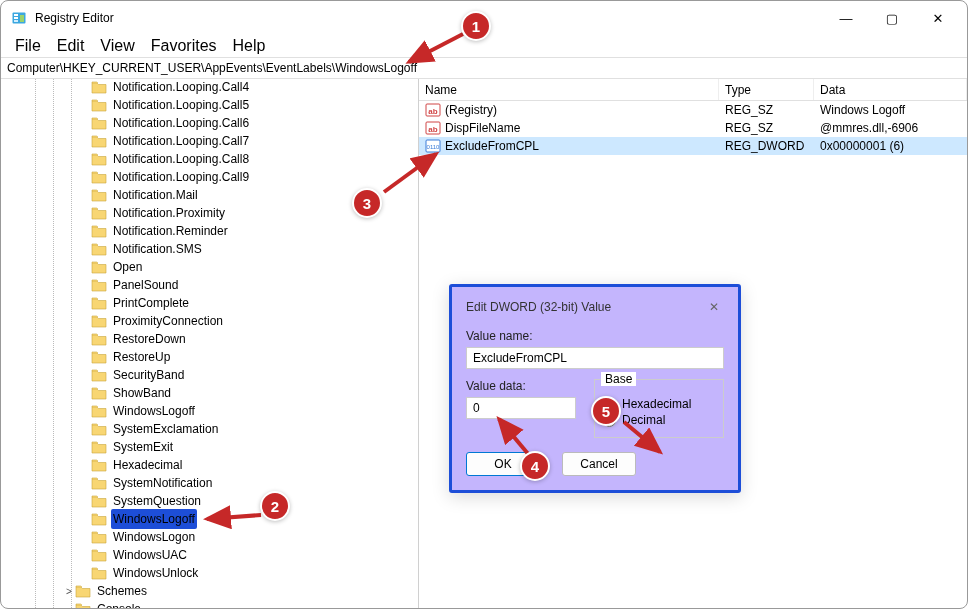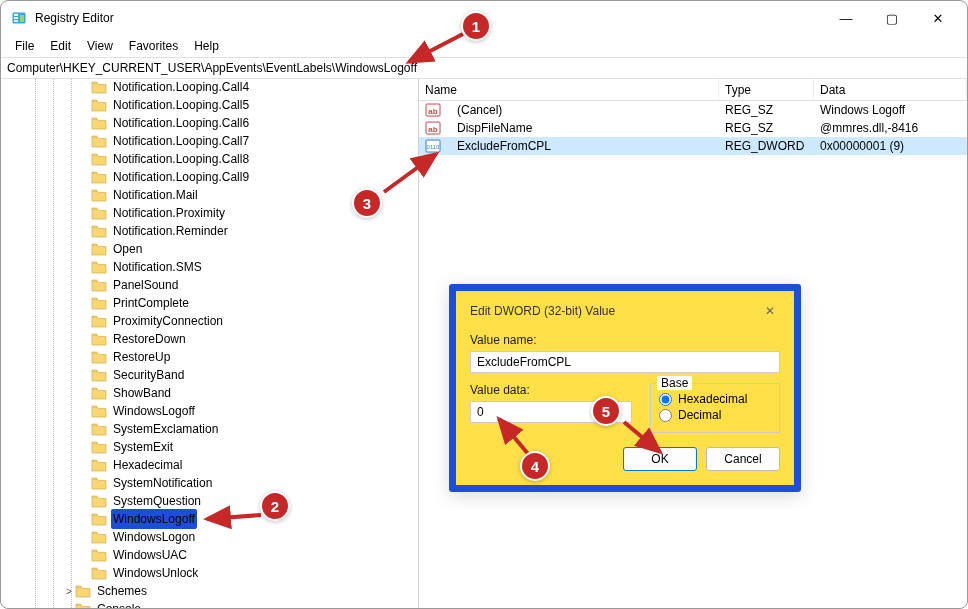--- a/index.html
+++ b/index.html
@@ -8,21 +8,21 @@
 
 
 .titlebar { height: 34px; display: flex; align-items: center; padding: 0 6px 0 10px; font-size: 12px; color: #000; }
 .titlebar .titleicon { width: 16px; height: 16px; margin-right: 8px; }
 .titlebar .title { flex: 0 0 auto; }
 .titlebar .spacer { flex: 1; }
 .ctrl { width: 46px; height: 32px; display: flex; align-items: center; justify-content: center; font-size: 13px; cursor: default; }
 .ctrl span { pointer-events: none; }
 
 
-.menubar { height: 22px; display: flex; align-items: center; padding: 0 6px; font-size: 12px; }
+.menubar { height: 22px; display: flex; align-items: center; padding: 0 6px; font-size: 16px; }
 .menubar div { padding: 2px 8px; cursor: default; }
 
 
 .address { height: 22px; border-top:1px solid #e0e0e0; border-bottom:1px solid #e0e0e0; display:flex; align-items:center; padding:0 6px; font-size:12px; background:#fff; }
 
 
 .body { flex:1; display:flex; overflow:hidden; }
 .tree { width: 418px; border-right:1px solid #d0d0d0; overflow:hidden; font-size:12px; position:relative; }
 .tree-inner { position:absolute; top:-1px; left:0; right:0; }
 .tree-row { height:18px; display:flex; align-items:center; white-space:nowrap; }
@@ -31,43 +31,43 @@
 .tree-row .tw { width:12px; display:inline-block; text-align:center; color:#555; font-size:10px; flex-shrink:0; }
 .tree-row .label { padding:3px 2px; }
 .tree-row.selected .label { background:#1d4ed8; border-radius:2px; }
 .guideline { position:absolute; top:0; bottom:0; border-left:1px dotted #bbb; }
 
 
 .details { flex:1; overflow:hidden; font-size:12px; }
 .cols { height:22px; display:flex; align-items:center; border-bottom:1px solid #e0e0e0; }
 .cols div { padding:0 6px; border-right:1px solid #eee; height:100%; display:flex; align-items:center; }
 .row { height:18px; display:flex; align-items:center; }
-.row .cell { padding:8px 6px; display:flex; align-items:center; gap:16px; }
+.row .cell { padding:8px 6px; display:flex; align-items:center; gap:4px; }
 .row.selected { background:#cde8ff; }
 .valicon { width:16px; height:16px; flex-shrink:0; }
 .col-name { width:300px; }
 .col-type { width:95px; }
 .col-data { flex:1; }
 
 
-.dialog { position:absolute; left:448px; top:283px; width:352px; background:#fde047; border:7px solid #1d4ed8; border-radius:3px; box-shadow:0 4px 18px rgba(0,0,0,0.15); font-size:12px; }
+.dialog { position:absolute; left:448px; top:283px; width:292px; background:#c4b5fd; border:3px solid #1d4ed8; border-radius:3px; box-shadow:0 4px 18px rgba(0,0,0,0.15); font-size:12px; }
 .dialog .dtitle { padding:10px 14px 8px; color:#333; font-size:12px; display:flex; align-items:center;}
 .dialog .dtitle .spacer{flex:1;}
 .dialog .dtitle .xbtn{width:20px;height:20px;display:flex;align-items:center;justify-content:center;color:#666;}
 .dialog .dbody { padding:4px 14px 14px; }
 .dlabel { color:#222; margin-bottom:4px; }
 .dval { border:1px solid #ccc; padding:3px 6px; margin-bottom:10px; background:#fff; font-size:12px; }
 .drow { display:flex; gap:18px; }
 .dcol1 { flex:1; }
 .dcol2 { width:130px; }
-.fieldset { border:1px solid #ccc; padding:6px 8px 8px; position:relative; }
+.fieldset { border:1px solid #ccc; padding:15px 8px 8px; position:relative; }
 .legend { position:absolute; top:-8px; left:6px; background:#fff; padding:0 4px; font-size:12px; }
 .radio { display:flex; align-items:center; gap:6px; margin:2px 0; }
 .radio input { margin:0; }
-.btns { display:flex; justify-content:flex-end; gap:9px; margin-top:14px; }
+.btns { display:flex; gap:22px; margin-top:14px; }
 .btn { min-width:74px; height:24px; border:1px solid #bbb; background:#fdfdfd; border-radius:3px; display:flex; align-items:center; justify-content:center; font-size:12px; }
 .btn.primary { border:1px solid #0078d4; }
 
 
 .badge { position:absolute; width:30px; height:30px; border-radius:50%; background:#c62828; color:#fff; border:2px solid #fff; display:flex; align-items:center; justify-content:center; font-size:15px; font-weight:bold; box-shadow:0 1px 4px rgba(0,0,0,0.25); z-index:50; }
 .arrow { position:absolute; z-index:49; }
 </style>
 </head>
 <body>
 
@@ -182,29 +182,29 @@
               <path d="M1 3 L1 2 L5.5 2 L7 3" fill="#f8d673" stroke="#caa63e" stroke-width="0.6"></path>
             </svg>
             <span class="label">Notification.Reminder</span>
           </div>
           <div class="tree-row">
             <span class="indent" style="width:90px"></span>
             <svg class="folder" viewBox="0 0 16 14">
               <path d="M1 3 L6 3 L7.5 4.5 L15 4.5 L15 13 L1 13 Z" fill="#f8d673" stroke="#caa63e" stroke-width="0.6"></path>
               <path d="M1 3 L1 2 L5.5 2 L7 3" fill="#f8d673" stroke="#caa63e" stroke-width="0.6"></path>
             </svg>
+            <span class="label">Notification.SMS</span>
+          </div>
+          <div class="tree-row">
+            <span class="indent" style="width:90px"></span>
+            <svg class="folder" viewBox="0 0 16 14">
+              <path d="M1 3 L6 3 L7.5 4.5 L15 4.5 L15 13 L1 13 Z" fill="#f8d673" stroke="#caa63e" stroke-width="0.6"></path>
+              <path d="M1 3 L1 2 L5.5 2 L7 3" fill="#f8d673" stroke="#caa63e" stroke-width="0.6"></path>
+            </svg>
             <span class="label">Open</span>
-          </div>
-          <div class="tree-row">
-            <span class="indent" style="width:90px"></span>
-            <svg class="folder" viewBox="0 0 16 14">
-              <path d="M1 3 L6 3 L7.5 4.5 L15 4.5 L15 13 L1 13 Z" fill="#f8d673" stroke="#caa63e" stroke-width="0.6"></path>
-              <path d="M1 3 L1 2 L5.5 2 L7 3" fill="#f8d673" stroke="#caa63e" stroke-width="0.6"></path>
-            </svg>
-            <span class="label">Notification.SMS</span>
           </div>
           <div class="tree-row">
             <span class="indent" style="width:90px"></span>
             <svg class="folder" viewBox="0 0 16 14">
               <path d="M1 3 L6 3 L7.5 4.5 L15 4.5 L15 13 L1 13 Z" fill="#f8d673" stroke="#caa63e" stroke-width="0.6"></path>
               <path d="M1 3 L1 2 L5.5 2 L7 3" fill="#f8d673" stroke="#caa63e" stroke-width="0.6"></path>
             </svg>
             <span class="label">PanelSound</span>
           </div>
           <div class="tree-row">
@@ -362,46 +362,46 @@
         <div class="col-type">Type</div>
         <div class="col-data">Data</div>
       </div>
       <div id="rows">
           <div class="row">
             <div class="cell col-name">
               <svg class="valicon" viewBox="0 0 16 16">
                 <rect x="1" y="2" width="14" height="12" rx="1" fill="#fff" stroke="#d04545"></rect>
                 <text x="8" y="12" font-size="8" text-anchor="middle" fill="#d04545" font-weight="bold">ab</text>
               </svg>
-              <span>(Cancel)</span>
+              <span>(Registry)</span>
             </div>
             <div class="cell col-type">REG_SZ</div>
             <div class="cell col-data">Windows Logoff</div>
           </div>
           <div class="row">
             <div class="cell col-name">
               <svg class="valicon" viewBox="0 0 16 16">
                 <rect x="1" y="2" width="14" height="12" rx="1" fill="#fff" stroke="#d04545"></rect>
                 <text x="8" y="12" font-size="8" text-anchor="middle" fill="#d04545" font-weight="bold">ab</text>
               </svg>
               <span>DispFileName</span>
             </div>
             <div class="cell col-type">REG_SZ</div>
-            <div class="cell col-data">@mmres.dll,-8416</div>
+            <div class="cell col-data">@mmres.dll,-6906</div>
           </div>
           <div class="row selected">
             <div class="cell col-name">
               <svg class="valicon" viewBox="0 0 16 16">
                 <rect x="1" y="2" width="14" height="12" rx="1" fill="#fff" stroke="#3b7dd8"></rect>
                 <text x="8" y="11" font-size="6" text-anchor="middle" fill="#3b7dd8" font-family="monospace">0110</text>
               </svg>
               <span>ExcludeFromCPL</span>
             </div>
             <div class="cell col-type">REG_DWORD</div>
-            <div class="cell col-data">0x00000001 (9)</div>
+            <div class="cell col-data">0x00000001 (6)</div>
           </div>
         </div>
     </div>
   </div>
 
   <div class="dialog">
     <div class="dtitle">
       <span>Edit DWORD (32-bit) Value</span>
       <div class="spacer"></div>
       <div class="xbtn">✕</div>

